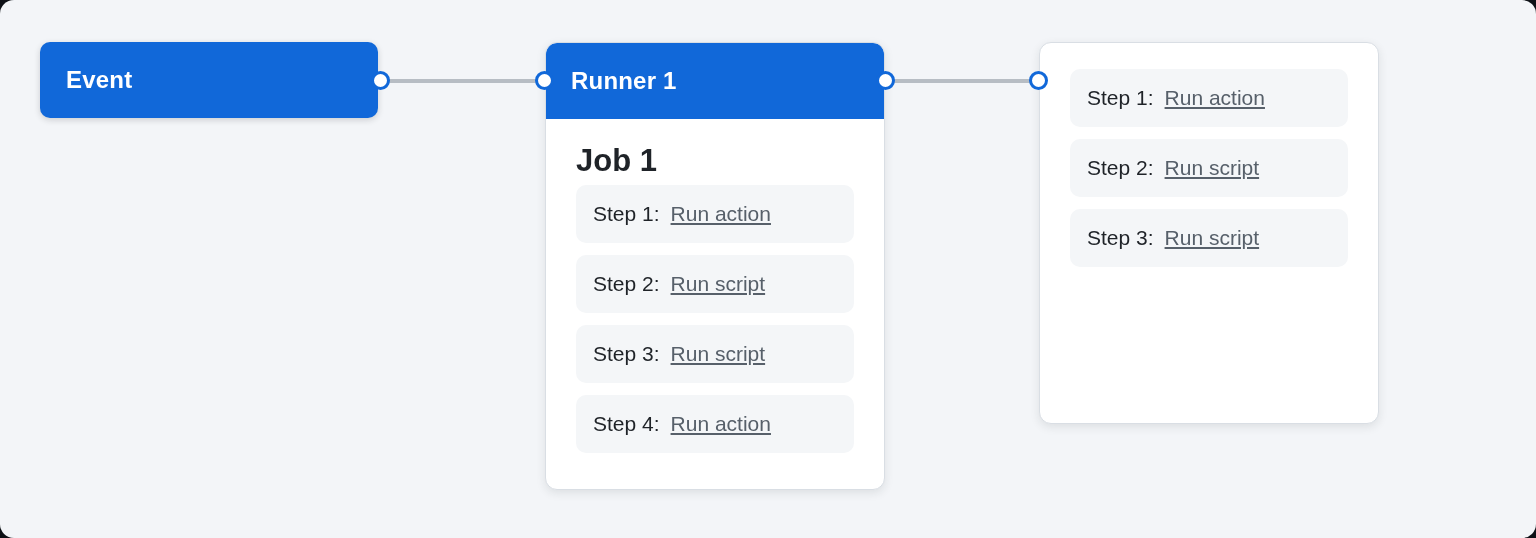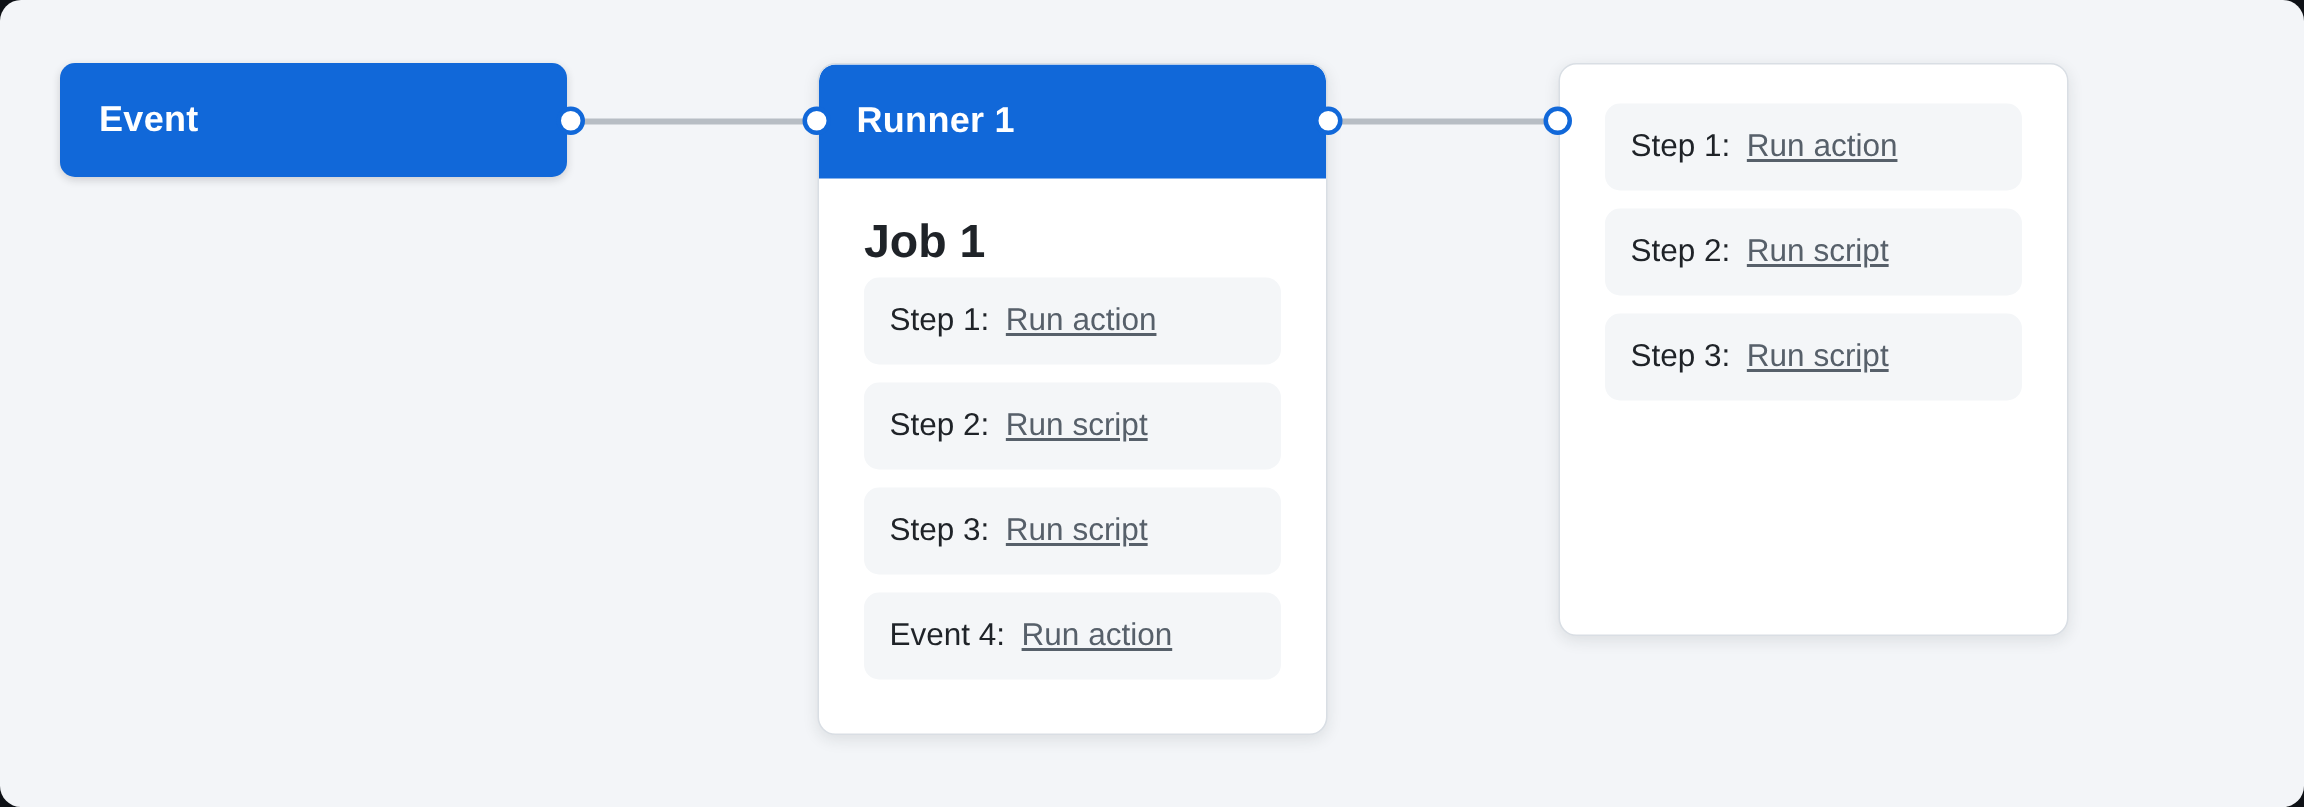--- a/index.html
+++ b/index.html
@@ -120,21 +120,21 @@
       </div>
       <div class="step-row">
         <span class="step-label">Step 2:</span>
         <span class="step-action">Run script</span>
       </div>
       <div class="step-row">
         <span class="step-label">Step 3:</span>
         <span class="step-action">Run script</span>
       </div>
       <div class="step-row">
-        <span class="step-label">Event 4:</span>
+        <span class="step-label">Step 4:</span>
         <span class="step-action">Run action</span>
       </div>
     </div>
   </div>
 
   <div class="connector connector-2">
     <span class="line"></span>
     <span class="dot dot-left"></span>
     <span class="dot dot-right"></span>
   </div>

